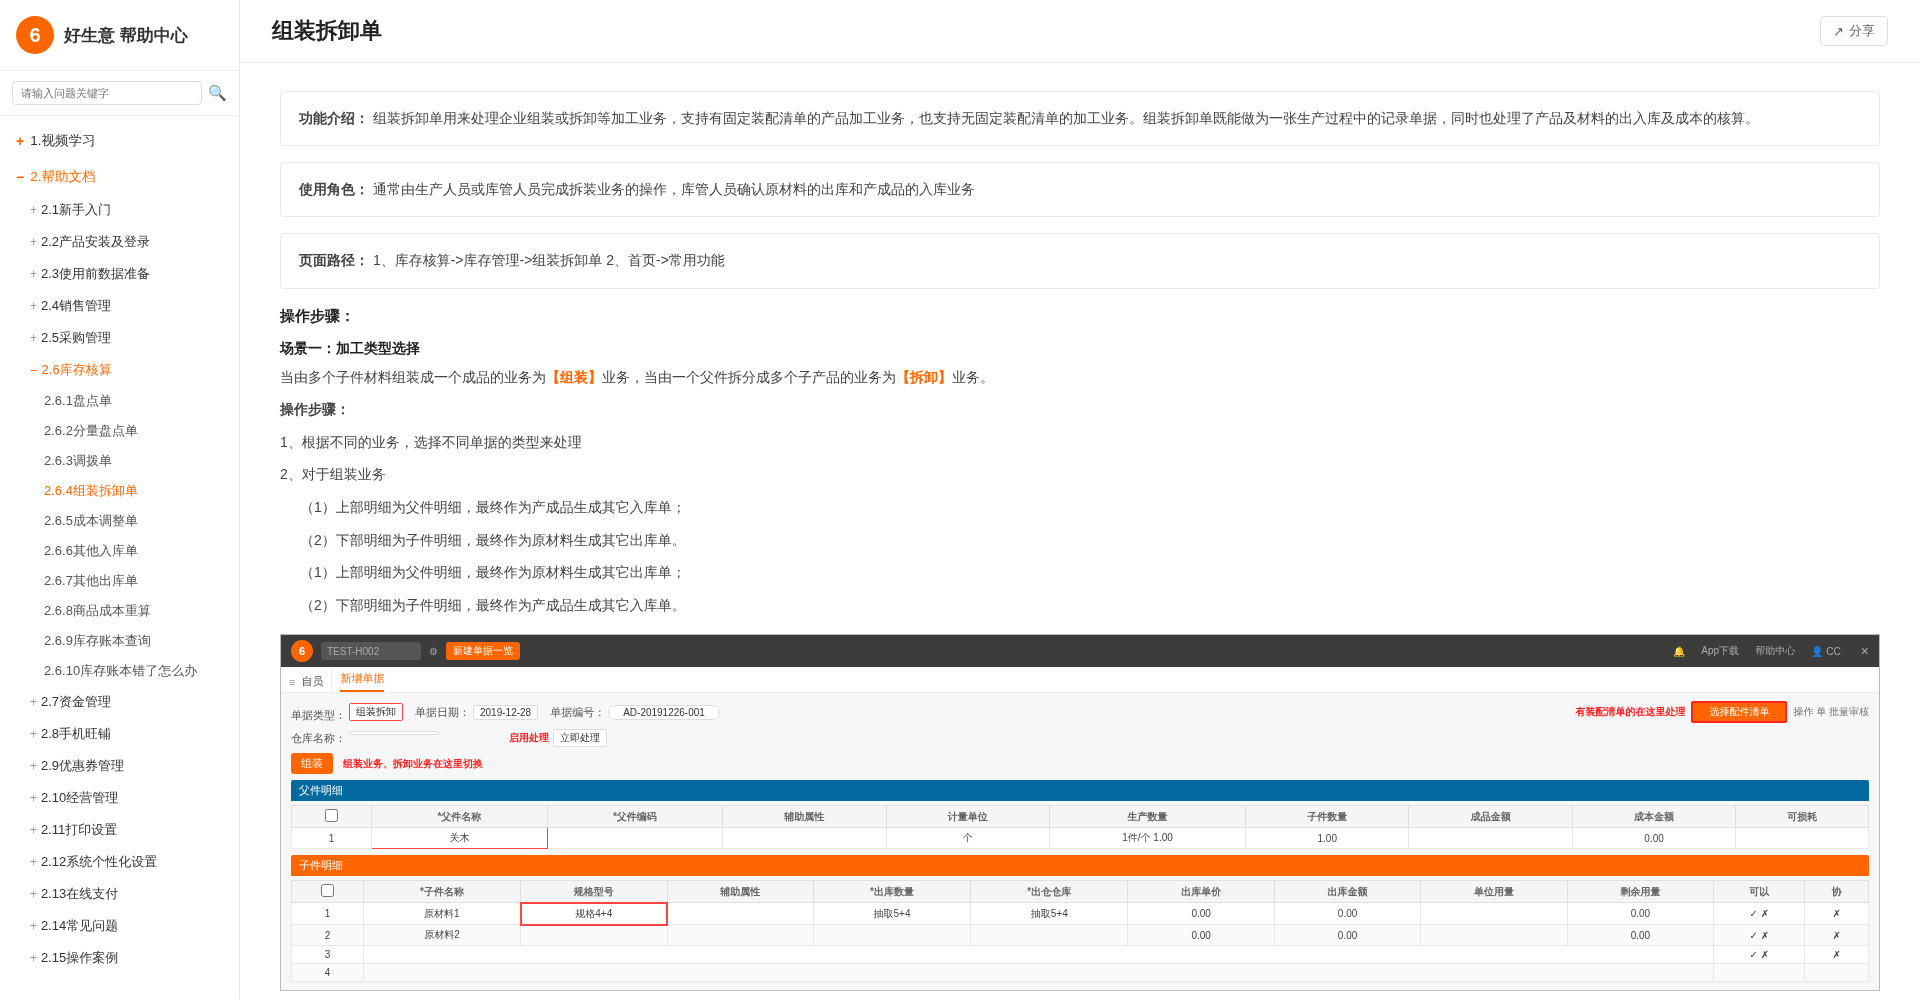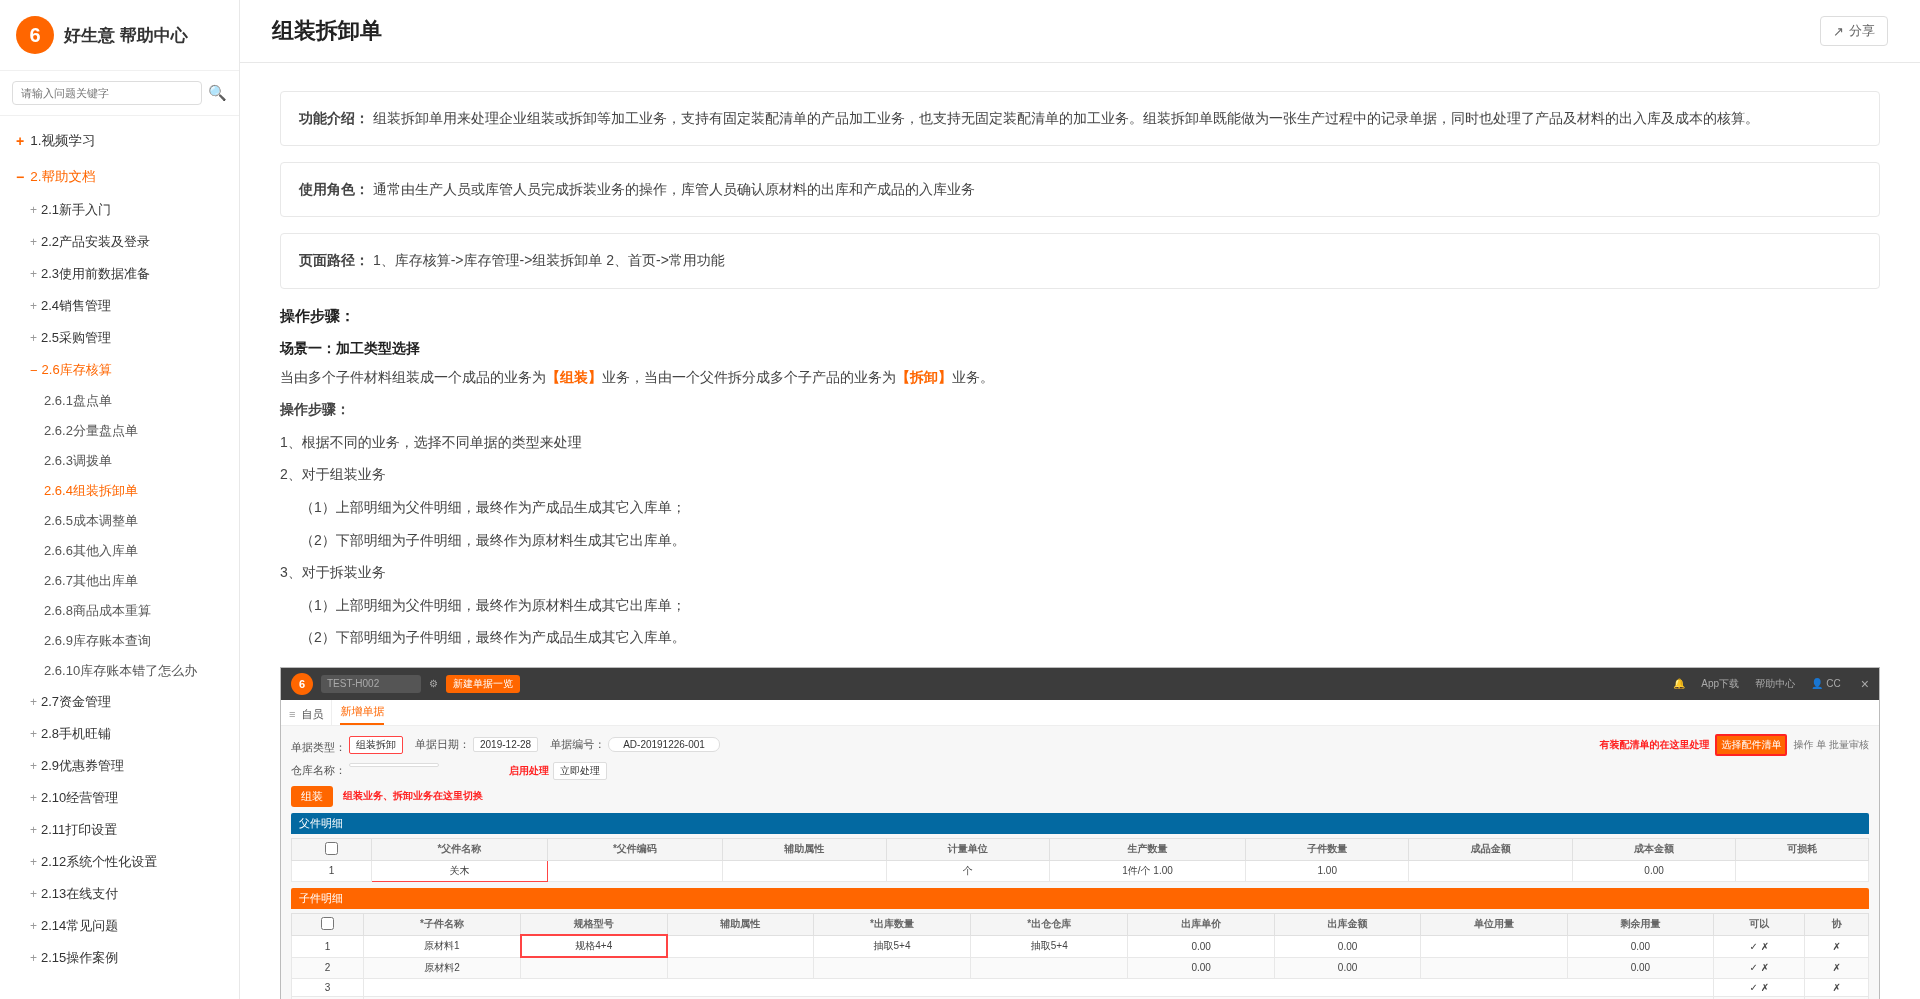--- a/index.html
+++ b/index.html
@@ -394,21 +394,20 @@
     <div class="section-title">操作步骤：</div>
     <div class="section-subtitle">场景一：加工类型选择</div>
     <div class="content-text">
       当由多个子件材料组装成一个成品的业务为<span class="highlight bold">【组装】</span>业务，当由一个父件拆分成多个子产品的业务为<span class="highlight bold">【拆卸】</span>业务。
     </div>
     <div class="content-text bold">操作步骤：</div>
     <div class="content-text">1、根据不同的业务，选择不同单据的类型来处理</div>
     <div class="content-text">2、对于组装业务</div>
     <div class="content-text indent">（1）上部明细为父件明细，最终作为产成品生成其它入库单；</div>
     <div class="content-text indent">（2）下部明细为子件明细，最终作为原材料生成其它出库单。</div>
-    <div class="content-text">3、对于拆装业务</div>
     <div class="content-text indent">（1）上部明细为父件明细，最终作为原材料生成其它出库单；</div>
     <div class="content-text indent">（2）下部明细为子件明细，最终作为产成品生成其它入库单。</div>
 
     <div class="mock-screenshot-wrap" style="position:relative;">
       <div class="mock-window">
 
         <div class="mock-topbar">
           <div class="mock-topbar-logo">6</div>
           <div class="mock-topbar-input">
             <span>TEST-H002</span>
@@ -445,21 +444,21 @@
               <div style="border:1px solid #ddd;border-radius:2px;padding:1px 6px;background:#fff;font-size:10px;color:#333;">2019-12-28</div>
             </div>
             <div style="display:flex;align-items:center;gap:3px;font-size:11px;">
               <span style="color:#555;">单据编号：</span>
               <div style="border:1px solid #ddd;border-radius:7px;padding:1px 14px;background:#fff;font-size:10px;color:#333;text-align:center;">AD-20191226-001</div>
             </div>
             <div class="flex-spacer"></div>
 
             <div style="display:flex;align-items:center;gap:6px;">
               <span style="color:#ff2222;font-size:10px;font-weight:bold;">有装配清单的在这里处理</span>
-              <div style="background:#ff6600;color:#fff;padding:2px 4px;border-radius:2px;font-size:10px;border:2px solid #ff2222;">选择配件清单</div>
+              <div style="background:#ff6600;color:#fff;padding:2px 16px;border-radius:2px;font-size:10px;border:2px solid #ff2222;">选择配件清单</div>
               <span style="color:#777;font-size:10px;">操作 单 批量审核</span>
             </div>
           </div>
 
           <div style="display:flex;align-items:center;gap:10px;margin-bottom:6px;">
             <div style="display:flex;align-items:flex-start;gap:3px;font-size:11px;">
               <span style="color:#555;">仓库名称：</span>
               <div style="border:1px solid #ddd;border-radius:2px;padding:1px 6px;background:#fff;font-size:10px;color:#333;width:90px;"></div>
             </div>
             <div style="display:flex;align-items:center;gap:4px;margin-left:60px;">

